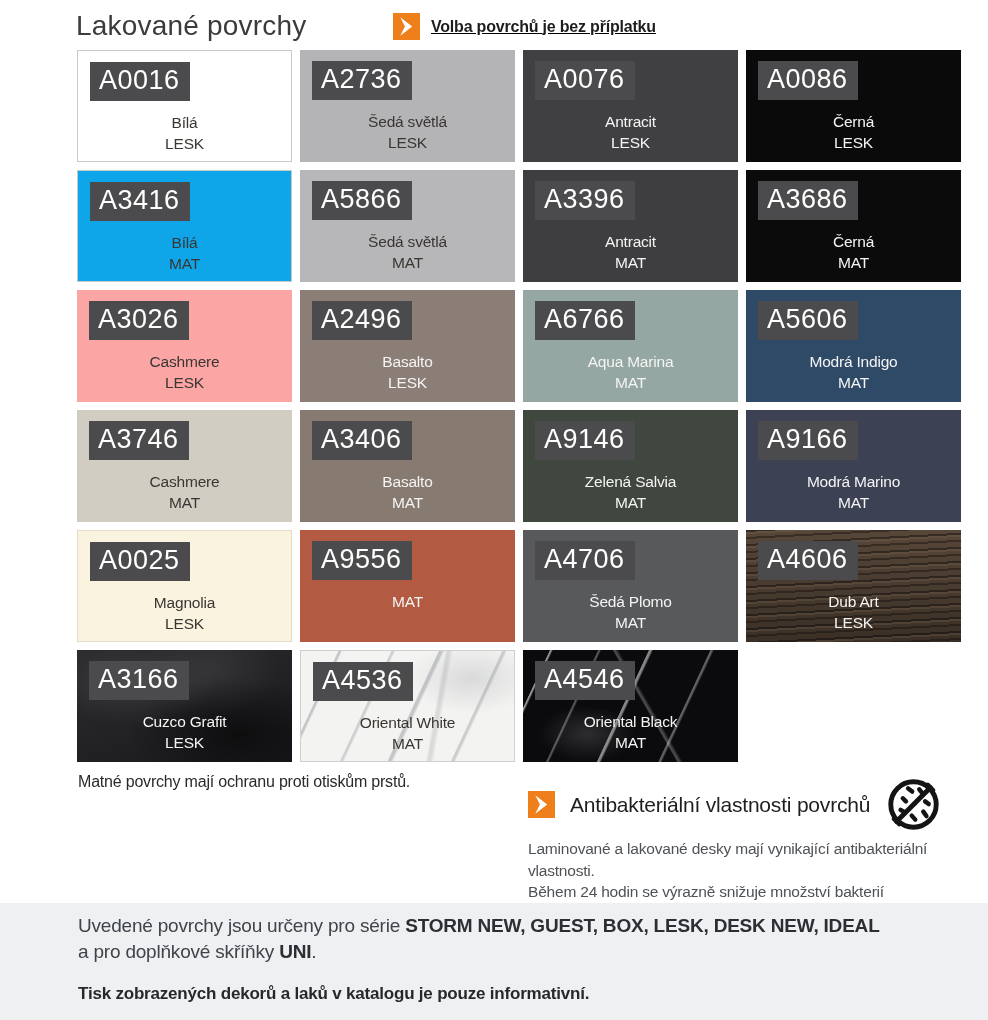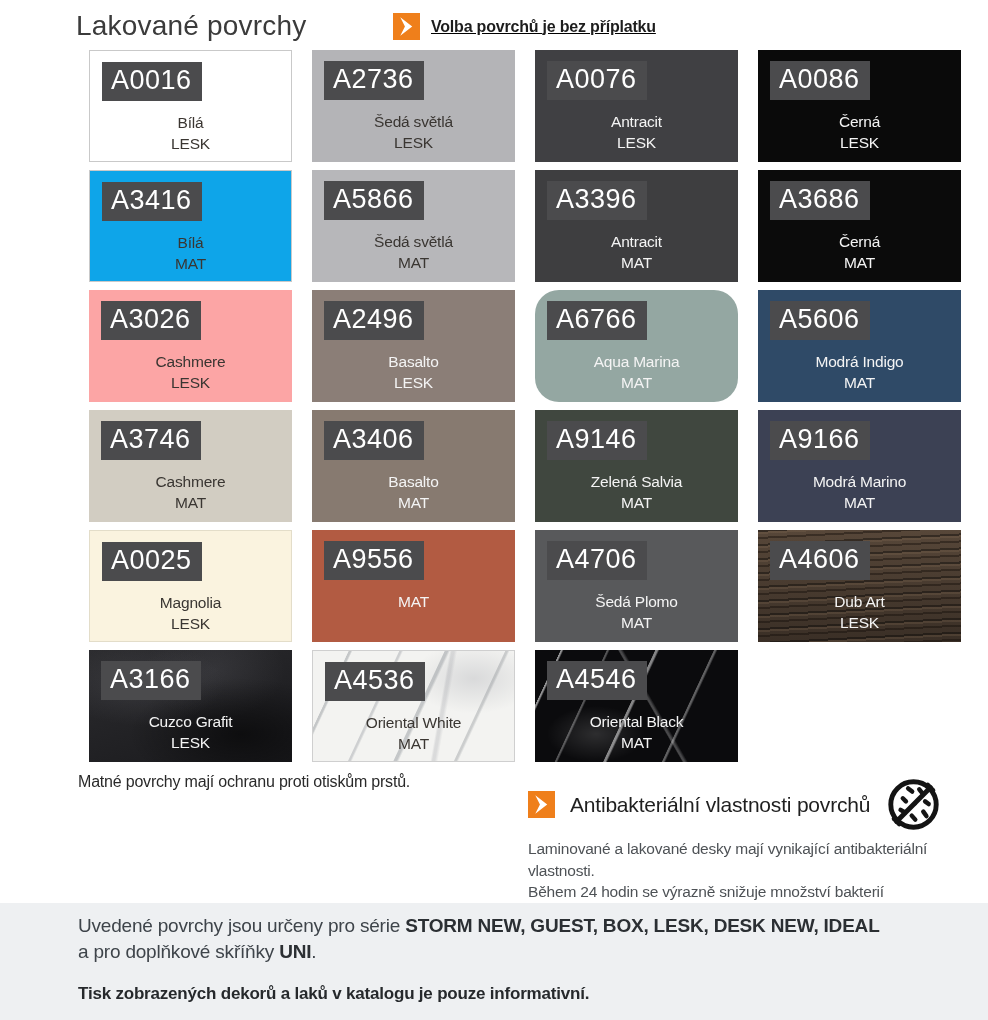--- a/index.html
+++ b/index.html
@@ -16,21 +16,21 @@
     left:76px;top:10px;font-size:28px;font-weight:300;color:#3b3b3b;letter-spacing:0.2px;
   }
   .top-note{left:393px;top:13px;display:flex;align-items:center;gap:11px;text-decoration:underline;}
   .arrow-box{width:27px;height:27px;background:var(--accent,#ef7f1b);display:flex;align-items:center;justify-content:center;flex:0 0 auto;}
   .top-note .label{font-size:16px;font-weight:600;color:#1d1d1d;}
   
   .grid{
     left:77px;top:50px;width:884px;
     display:grid;grid-template-columns:repeat(4,215px);grid-auto-rows:112px;gap:8px 8px;
   }
-  .swatch{position:relative;box-sizing:border-box;overflow:hidden;margin-left:12px;}
+  .swatch{position:relative;box-sizing:border-box;overflow:hidden;}
   .swatch .code{
     position:absolute;left:12px;top:11px;
     background:var(--badge,#4b4b4d);color:#ffffff;
     font-size:27px;line-height:1.0;padding:5px 10px 7px 9px;letter-spacing:0.5px;
   }
   .swatch .cap{position:absolute;left:0;right:0;top:61px;text-align:center;}
   .swatch .name{font-size:15.5px;line-height:21px;}
   .swatch .finish{font-size:15.5px;line-height:21px;}
   .t-dark .name,.t-dark .finish{color:#3a3632;}
   .t-light .name,.t-light .finish{color:#f4f4f4;}
@@ -164,21 +164,21 @@
   </div>
 
   <div class="swatch t-light" style="background: rgb(139, 126, 119);">
     <span class="code">A2496</span>
     <div class="cap">
       <div class="name">Basalto</div>
       <div class="finish">LESK</div>
     </div>
   </div>
 
-  <div class="swatch t-light" style="background: rgb(148, 167, 162); border-radius: 24px;">
+  <div class="swatch t-light" style="background: rgb(148, 167, 162);">
     <span class="code">A6766</span>
     <div class="cap">
       <div class="name">Aqua Marina</div>
       <div class="finish">MAT</div>
     </div>
   </div>
 
   <div class="swatch t-light" style="background: rgb(47, 74, 103);">
     <span class="code">A5606</span>
     <div class="cap">

